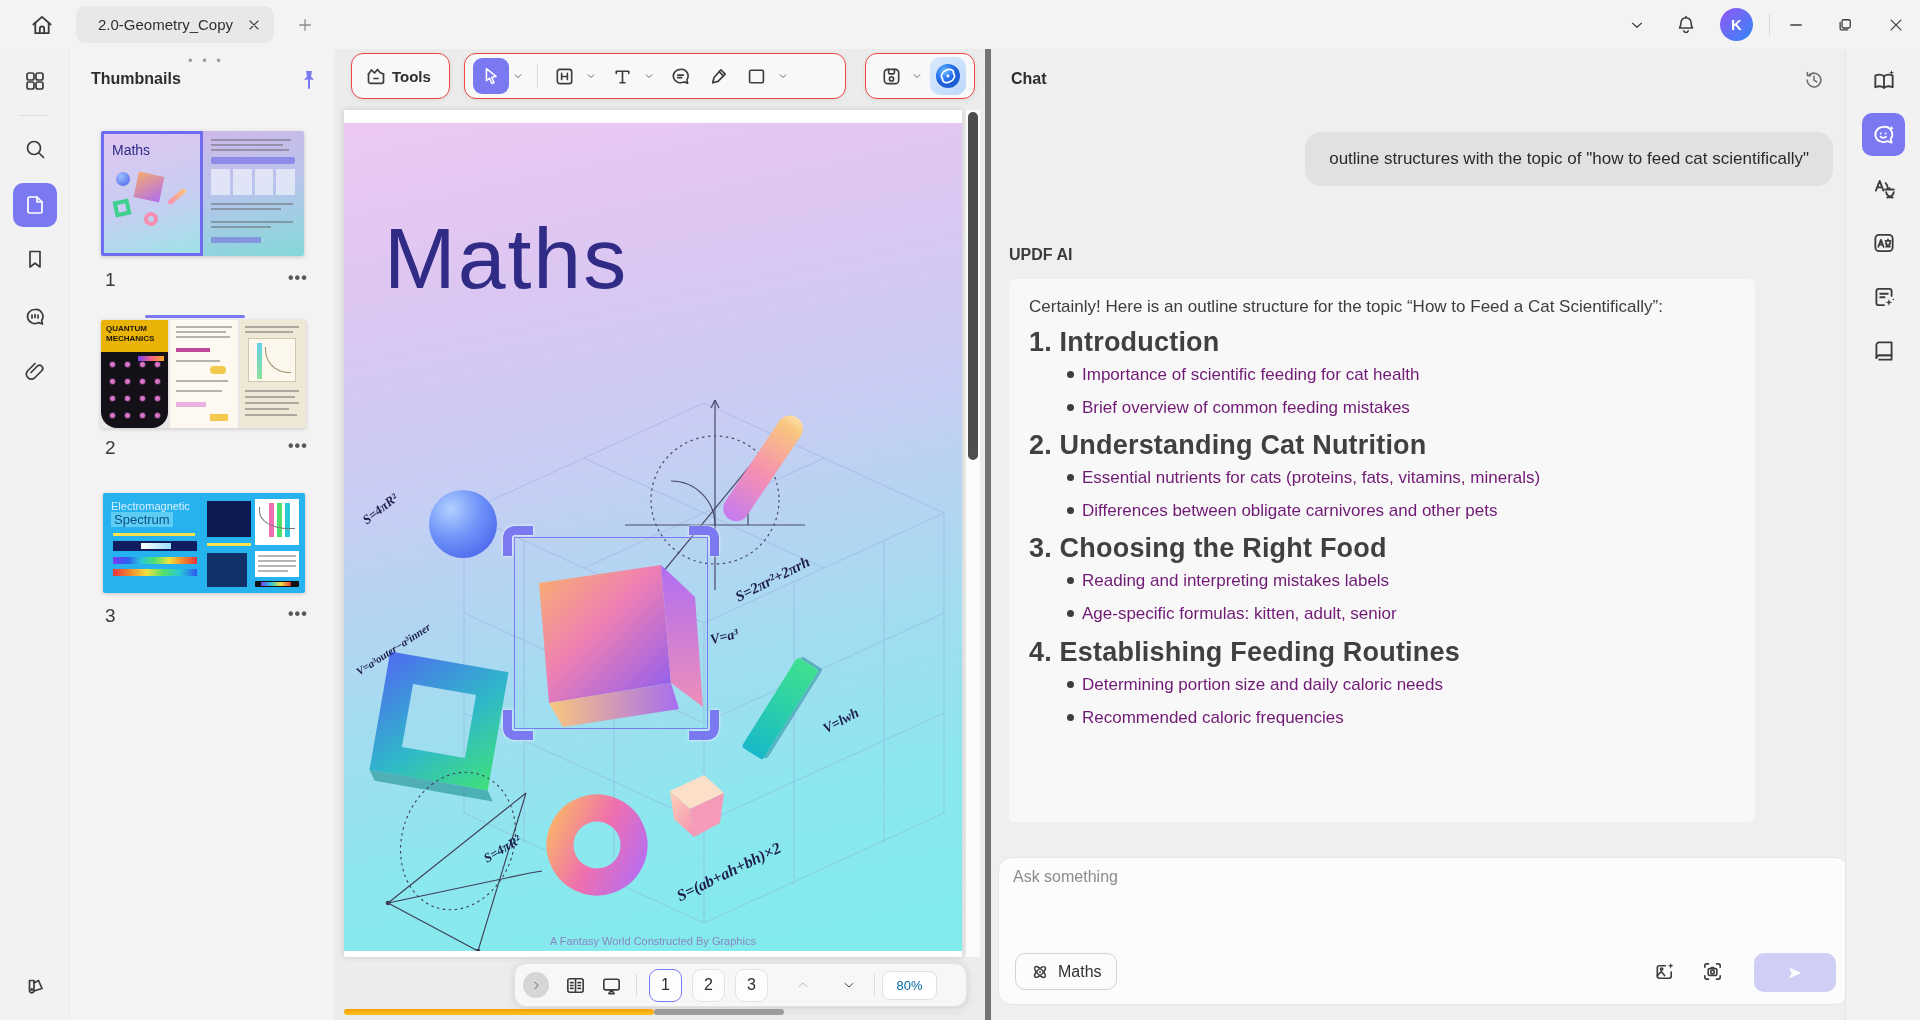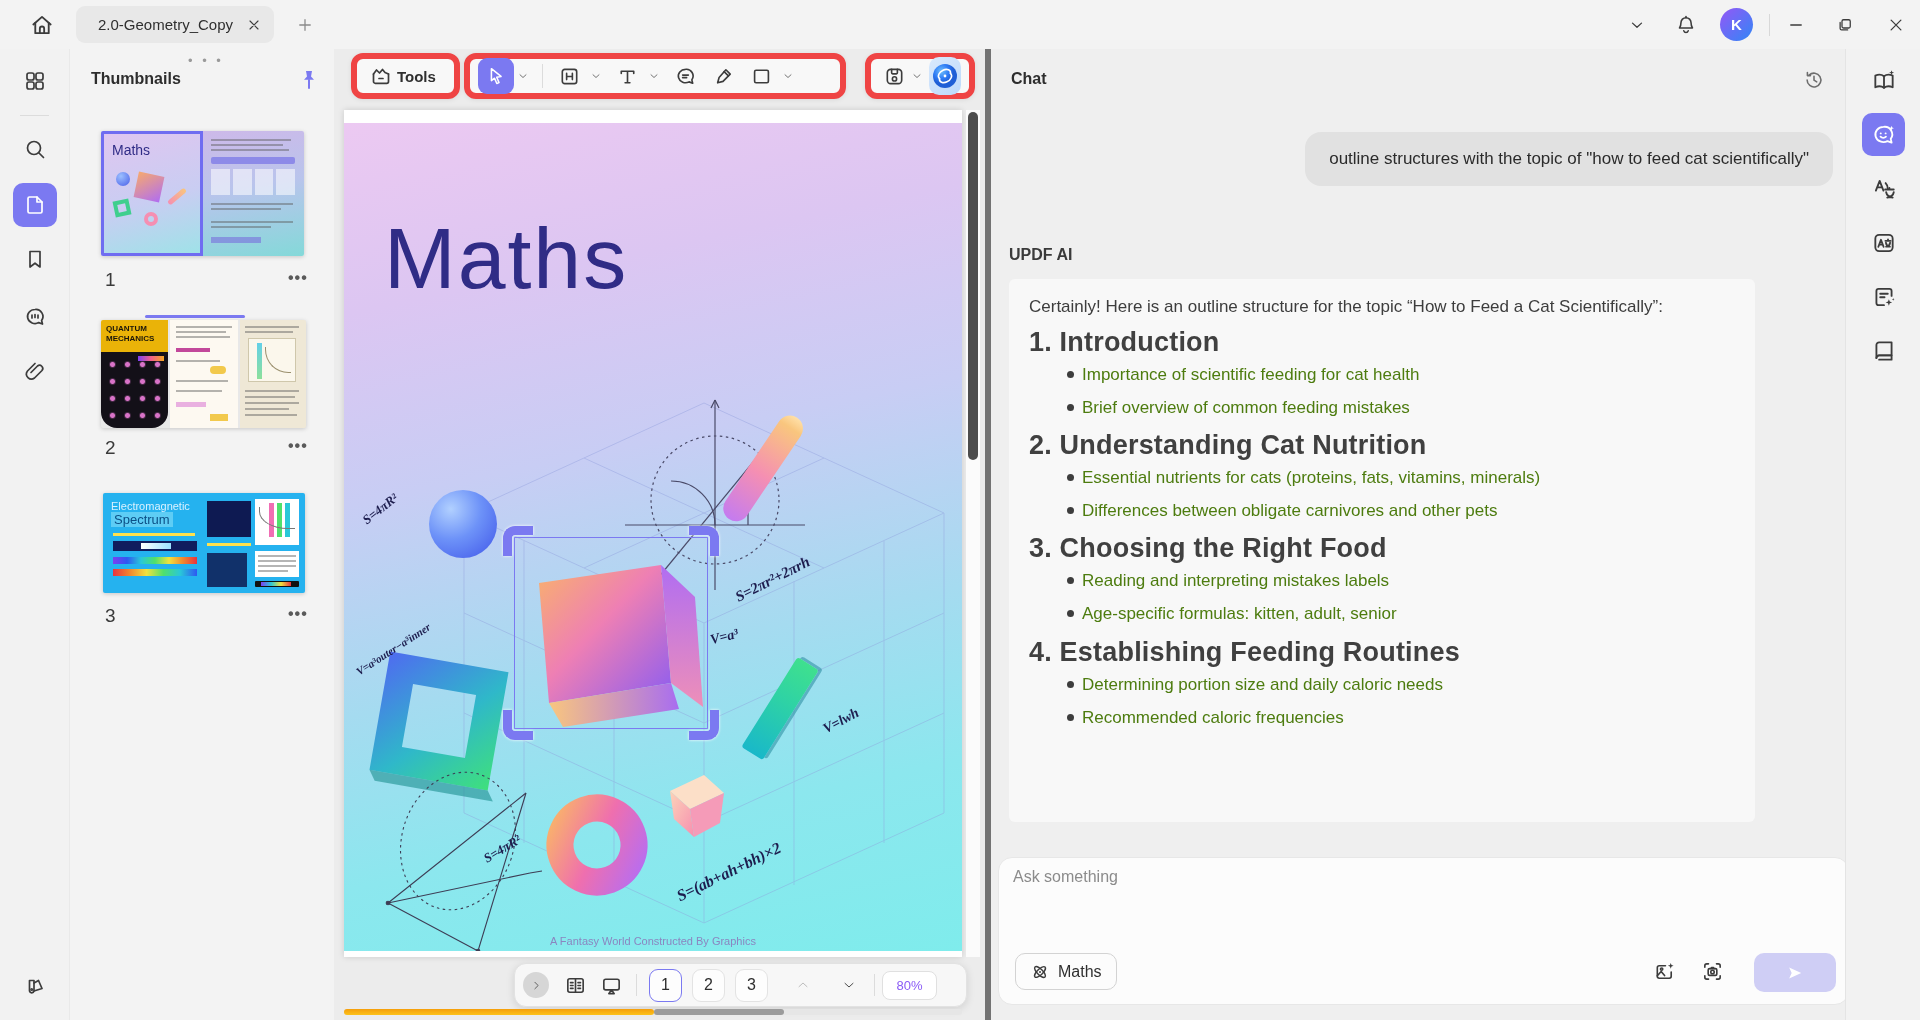--- a/index.html
+++ b/index.html
@@ -43,21 +43,21 @@
   .t1-right { position:absolute; left:102px; top:0; width:101px; height:125px; background:linear-gradient(170deg,#cdb9e9,#b9c4ec 45%,#84d9d9); }
   .t2-a { position:absolute; left:0; top:0; width:67px; height:108px; background:#131018;border-radius:16px; }
   .t2-a .yt { position:absolute; left:0; top:0; width:67px; height:32px; background:#eab308; color:#1b160a; font-size:8px; font-weight:bold; padding:4px 5px; line-height:1.25; }
   .t2-b { position:absolute; left:69px; top:0; width:68px; height:108px; background:#fdf9f1; }
   .t2-c { position:absolute; left:139px; top:0; width:66px; height:108px; background:#efe8d6; }
   .t3 { background:#25b2ef; }
   .mini-line { position:absolute; height:2px; background:rgba(90,90,90,.45); }
 
   
   .viewer { position:absolute; left:334px; top:49px; width:651px; height:971px; background:#ececec; }
-  .tgroup { position:absolute; top:4px; height:46px; background:#f8f8f8; border:6px solid #ef4444; border-radius:12px; box-shadow:0 1px 5px rgba(0,0,0,.08); display:flex; align-items:center; padding:0 8px; gap:2px; }
+  .tgroup { position:absolute; top:4px; height:46px; background:#f8f8f8; border:1px solid #ef4444; border-radius:12px; box-shadow:0 1px 5px rgba(0,0,0,.08); display:flex; align-items:center; padding:0 8px; gap:2px; }
   .tool-btn { width:36px; height:36px; border-radius:9px; display:flex; align-items:center; justify-content:center; }
   .tool-btn.sel { background:#7b79f1; }
   .tool-chev { width:14px; height:26px; display:flex; align-items:center; justify-content:center; margin-right:4px; }
   .tool-div { width:1px; height:24px; background:#dcdcdc; margin:0 6px; }
   .tools-label { font-size:15px; font-weight:bold; color:#2f2f2f; margin:0 6px 0 4px; }
   .ai-btn { width:38px; height:38px; border-radius:10px; background:linear-gradient(135deg,#d9e9fc,#bcd9fb); display:flex; align-items:center; justify-content:center; }
 
   .page { position:absolute; left:10px; top:61px; width:618px; height:847px; background:#fff; box-shadow:0 0 6px rgba(0,0,0,.15); }
   .page-art { position:absolute; left:0; top:13px; width:618px; height:828px; overflow:hidden;
     background:linear-gradient(168deg,#ecc9f2 0%,#dcc6f2 20%,#c8cdf4 40%,#a5dbf0 62%,#8ce7ee 80%,#7fecec 100%); }
@@ -79,35 +79,35 @@
 
   .v-scroll { position:absolute; left:632px; top:61px; width:14px; height:847px; background:#fbfbfb; }
   .v-thumb { position:absolute; left:2px; top:2px; width:10px; height:348px; background:#4d4d4d; border-radius:5px; }
 
   .bottom-bar { position:absolute; left:180px; top:914px; width:453px; height:44px; background:#f7f7f7; border:1px solid #e2e2e2; border-radius:12px; box-shadow:0 2px 8px rgba(0,0,0,.12); display:flex; align-items:center; padding:0 8px; }
   .bb-circle { width:26px; height:26px; border-radius:50%; background:#d6d6d6; display:flex; align-items:center; justify-content:center; margin-right:8px; }
   .bb-icon { width:36px; height:34px; display:flex; align-items:center; justify-content:center; }
   .bb-div { width:1px; height:22px; background:#dcdcdc; margin:0 7px; }
   .nav-num { width:33px; height:33px; border-radius:9px; background:#fdfdfd; border:1px solid #e3e3e3; font-size:16px; color:#2e2e2e; display:flex; align-items:center; justify-content:center; margin:0 5px; }
   .nav-num.cur { border:1.5px solid #7b79f1; }
-  .zoom-box { width:55px; height:29px; border-radius:8px; border:1px solid #e0e0e0; background:#fff; font-size:13px; color:#8b5cf6; display:flex; align-items:center; justify-content:center; }
+  .zoom-box { width:55px; height:29px; border-radius:8px; border:1px solid #e0e0e0; background:#fff; font-size:13px; color:#0369a1; display:flex; align-items:center; justify-content:center; }
   .h-scroll { position:absolute; left:10px; top:960px; width:618px; height:6px; background:#e6e6e6; border-radius:3px; }
   .h-accent { position:absolute; left:0; top:0; width:310px; height:6px; background:linear-gradient(#f59e0b,#fcc21b); border-radius:3px; }
   .h-thumb { position:absolute; left:310px; top:0; width:130px; height:6px; background:#9b9b9b; border-radius:3px; }
 
   
   .chat { position:absolute; left:985px; top:49px; width:860px; height:971px; background:#efefef; border-left:6px solid #737373; }
   .chat-title { position:absolute; left:20px; top:21px; font-size:16px; font-weight:bold; color:#2d2d2d; }
   .chat-hist { position:absolute; right:14px; top:14px; width:34px; height:34px; display:flex; align-items:center; justify-content:center; }
   .bubble { position:absolute; right:12px; top:83px; max-width:600px; background:#e1e1e1; border-radius:16px; padding:17px 24px; font-size:17px; color:#2b2b2b; }
   .ai-name { position:absolute; left:18px; top:197px; font-size:16px; font-weight:bold; color:#3a3a3a; }
   .ai-card { position:absolute; left:18px; top:230px; width:746px; height:543px; background:#f8f8f8; border-radius:6px; padding:18px 20px 0 20px; overflow:hidden; }
   .ai-card .intro { font-size:17px; color:#3d3d3d; margin-bottom:0; }
   .ai-card h3 { font-size:27px; font-weight:bold; color:#404040; margin:10px 0 6px 0; letter-spacing:.2px; }
-  .ai-card .bline { display:flex; align-items:flex-start; margin:0 0 11px 38px; font-size:17px; color:#4d7c0f; line-height:1.3;text-align:right; }
+  .ai-card .bline { display:flex; align-items:flex-start; margin:0 0 11px 38px; font-size:17px; color:#701a75; line-height:1.3;text-align:right; }
   .ai-card .bline::before { content:""; width:7px; height:7px; border-radius:50%; background:#3d3d3d; margin:7px 8px 0 0; flex:0 0 auto; }
   .ask-box { position:absolute; left:7px; top:808px; width:851px; height:148px; background:#fcfcfc; border:1px solid #e7e7e7; border-radius:14px; }
   .ask-input { position:absolute; left:14px; top:10px; width:680px; height:60px; border:none; outline:none; resize:none; background:transparent; font-family:"Liberation Sans",sans-serif; font-size:16px; color:#333; }
   .ask-input::placeholder { color:#8b8b8b; }
   .think-btn { position:absolute; left:16px; bottom:14px; height:37px; border:1px solid #d3d3d3; border-radius:10px; background:#fcfcfc; display:flex; align-items:center; gap:8px; padding:0 14px; font-size:16px; color:#2f2f2f; }
   .ask-icon { position:absolute; bottom:18px; width:32px; height:30px; display:flex; align-items:center; justify-content:center; }
   .send-btn { position:absolute; right:12px; bottom:12px; width:82px; height:39px; border-radius:10px; background:#cfcef5; display:flex; align-items:center; justify-content:center; }
 
   
   .right-rail { position:absolute; left:1845px; top:49px; width:75px; height:971px; background:#f2f2f2; border-left:1px solid #e4e4e4; }

